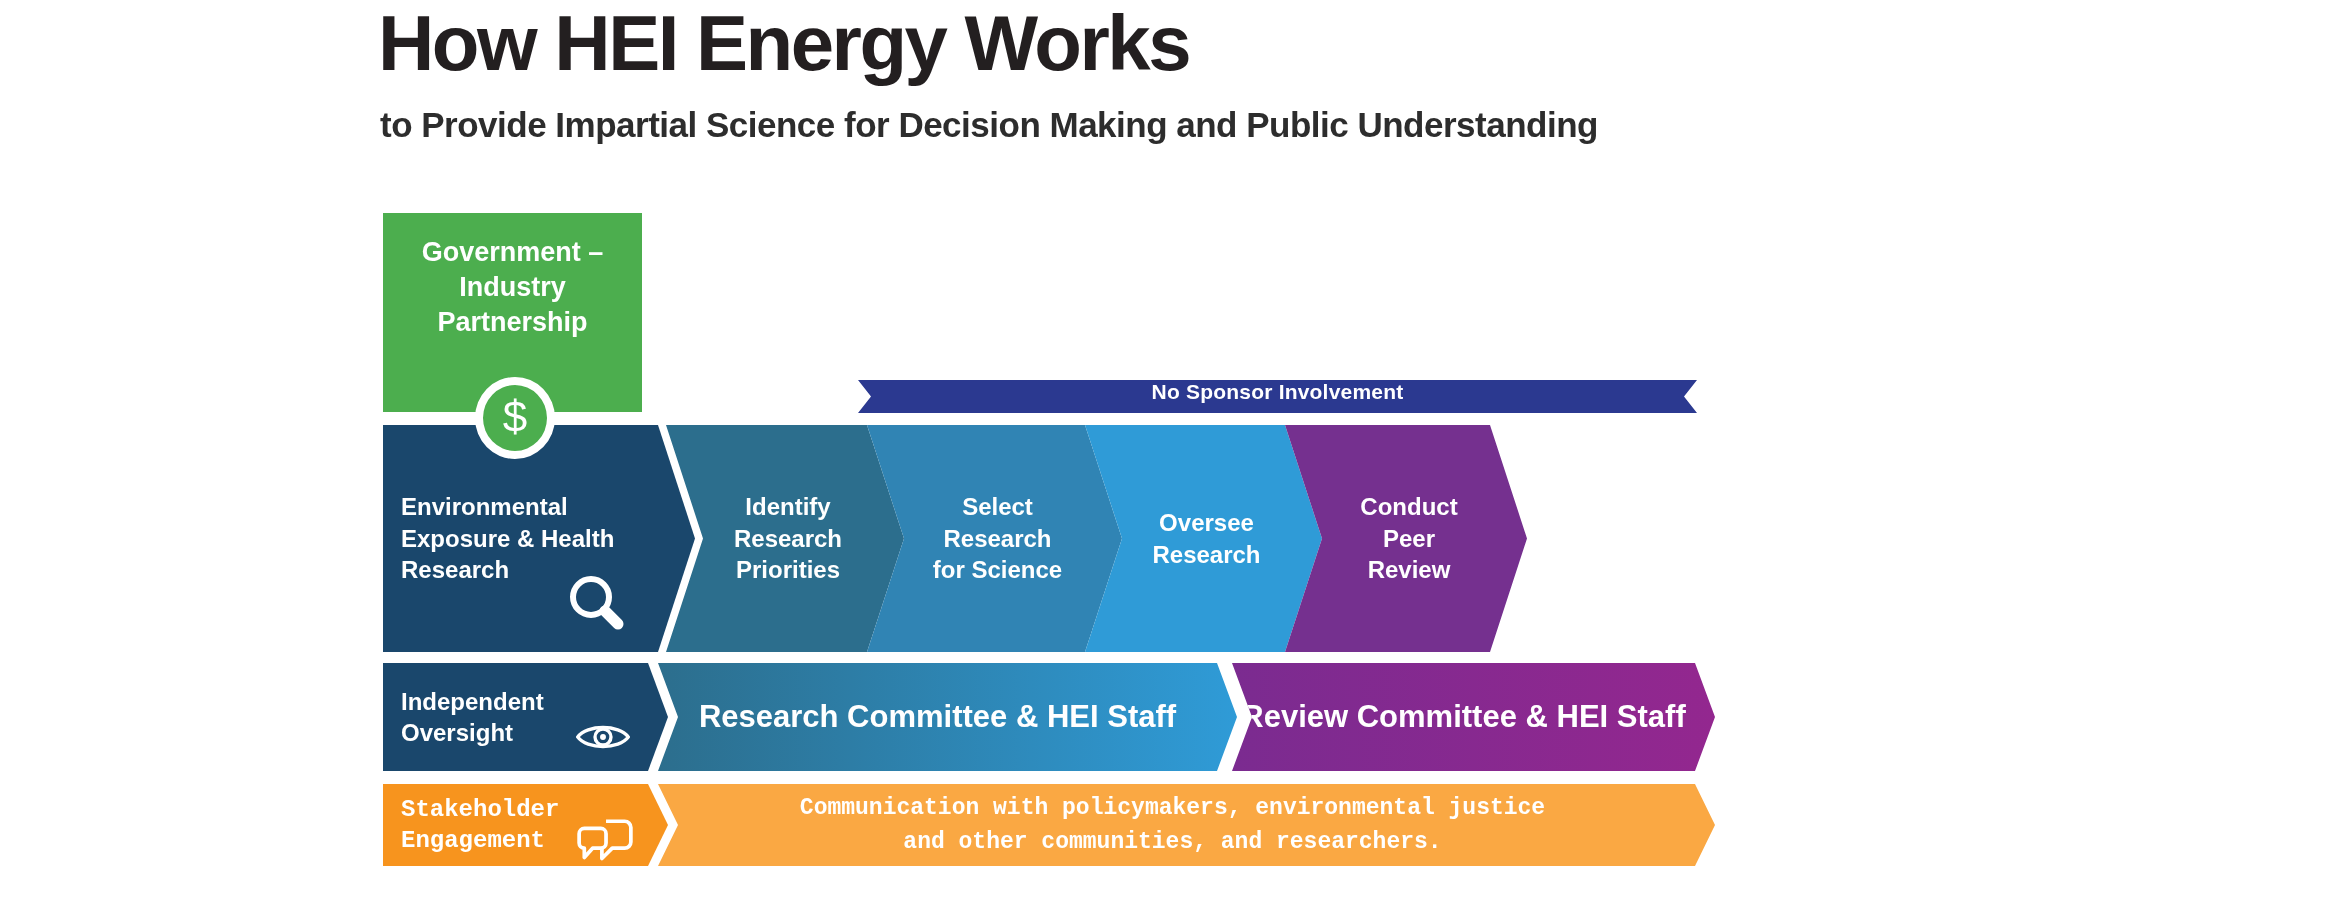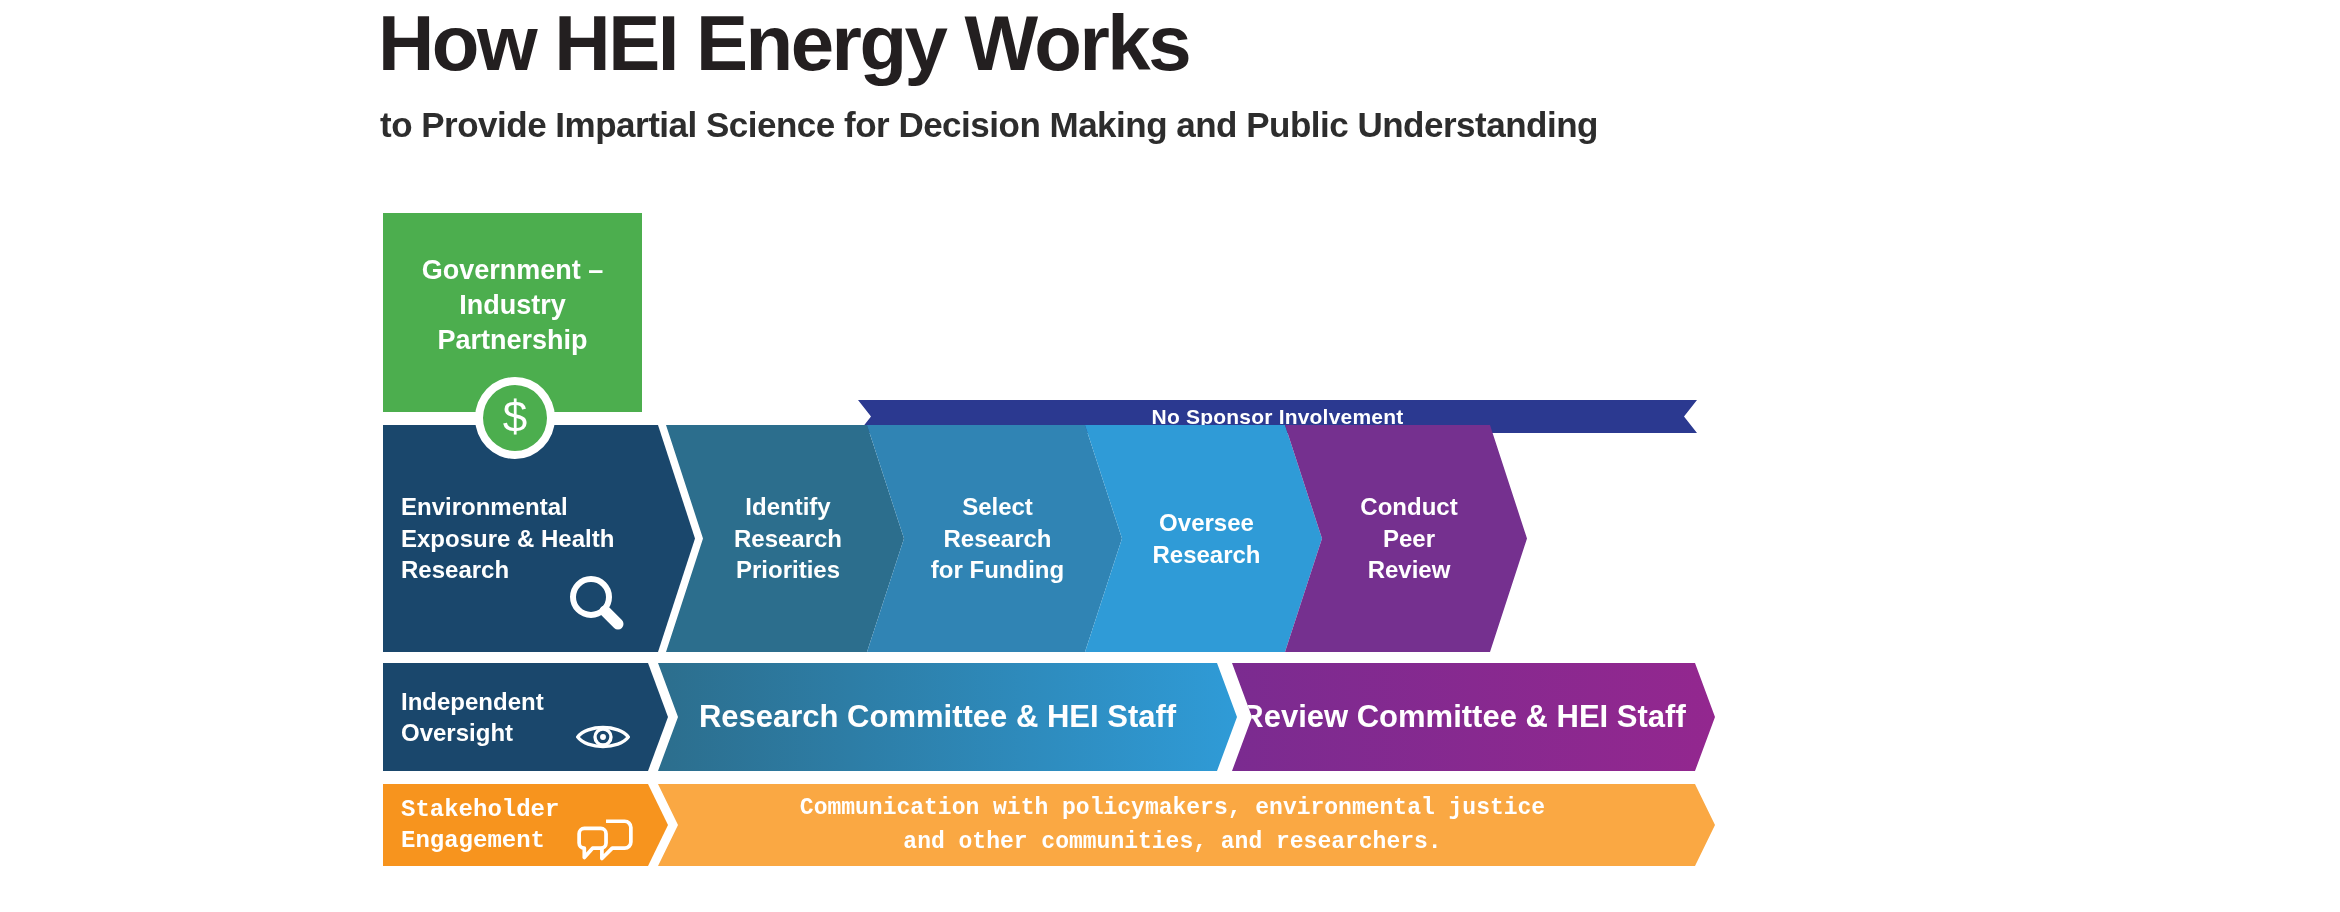--- a/index.html
+++ b/index.html
@@ -14,33 +14,33 @@
   .subtitle{
     position:absolute;left:380px;top:106px;
     font-size:35px;font-weight:700;color:#2d2d2d;letter-spacing:-0.5px;line-height:1.1;
   }
   
   .funding-box{
     position:absolute;left:383px;top:213px;width:259px;height:199px;
     display:flex;align-items:flex-start;justify-content:center;
   }
   .funding-label{
-    margin-top:40px;text-align:center;color:#fff;font-weight:bold;
+    margin-top:22px;text-align:center;color:#fff;font-weight:bold;
     font-size:27px;line-height:1.3;white-space:pre-line;
   }
   .dollar-badge{
     position:absolute;left:475px;top:377px;width:64px;height:64px;border-radius:50%;
     border:8px solid #fff;display:flex;align-items:center;justify-content:center;
     color:#fff;font-size:44px;font-weight:normal;z-index:6;padding-bottom:2px;box-sizing:content-box;
   }
   
   .banner{
     position:absolute;left:858px;top:380px;width:839px;height:33px;
     clip-path:polygon(0 0,100% 0,calc(100% - 13px) 50%,100% 100%,0 100%,13px 50%);
-    display:flex;align-items:center;justify-content:center;margin-top:20px;
+    display:flex;justify-content:center;
   }
   .banner-label{color:#fff;font-weight:bold;font-size:21px;letter-spacing:0.2px;}
   
   .chev{
     position:absolute;
     clip-path:polygon(0 0,calc(100% - var(--d)) 0,100% 50%,calc(100% - var(--d)) 100%,0 100%,var(--n) 50%);
     display:flex;align-items:center;justify-content:center;
   }
   .row1{top:425px;height:227px;--d:37px;--n:37px;}
   .row2{top:663px;height:108px;--d:20px;--n:20px;}
@@ -100,21 +100,21 @@
 
   <div class="chev row1" style="left: 666px; width: 238px; background: rgb(44, 110, 141);">
     <div class="step-label">Identify
 Research
 Priorities</div>
   </div>
 
   <div class="chev row1" style="left: 867px; width: 255px; background: rgb(48, 132, 180);">
     <div class="step-label">Select
 Research
-for Funding</div>
+for Science</div>
   </div>
 
   <div class="chev row1" style="left: 1085px; width: 237px; background: rgb(47, 155, 215);">
     <div class="step-label">Oversee
 Research</div>
   </div>
 
   <div class="chev row1" style="left: 1285px; width: 242px; background: rgb(117, 48, 143);">
     <div class="step-label">Conduct
 Peer

